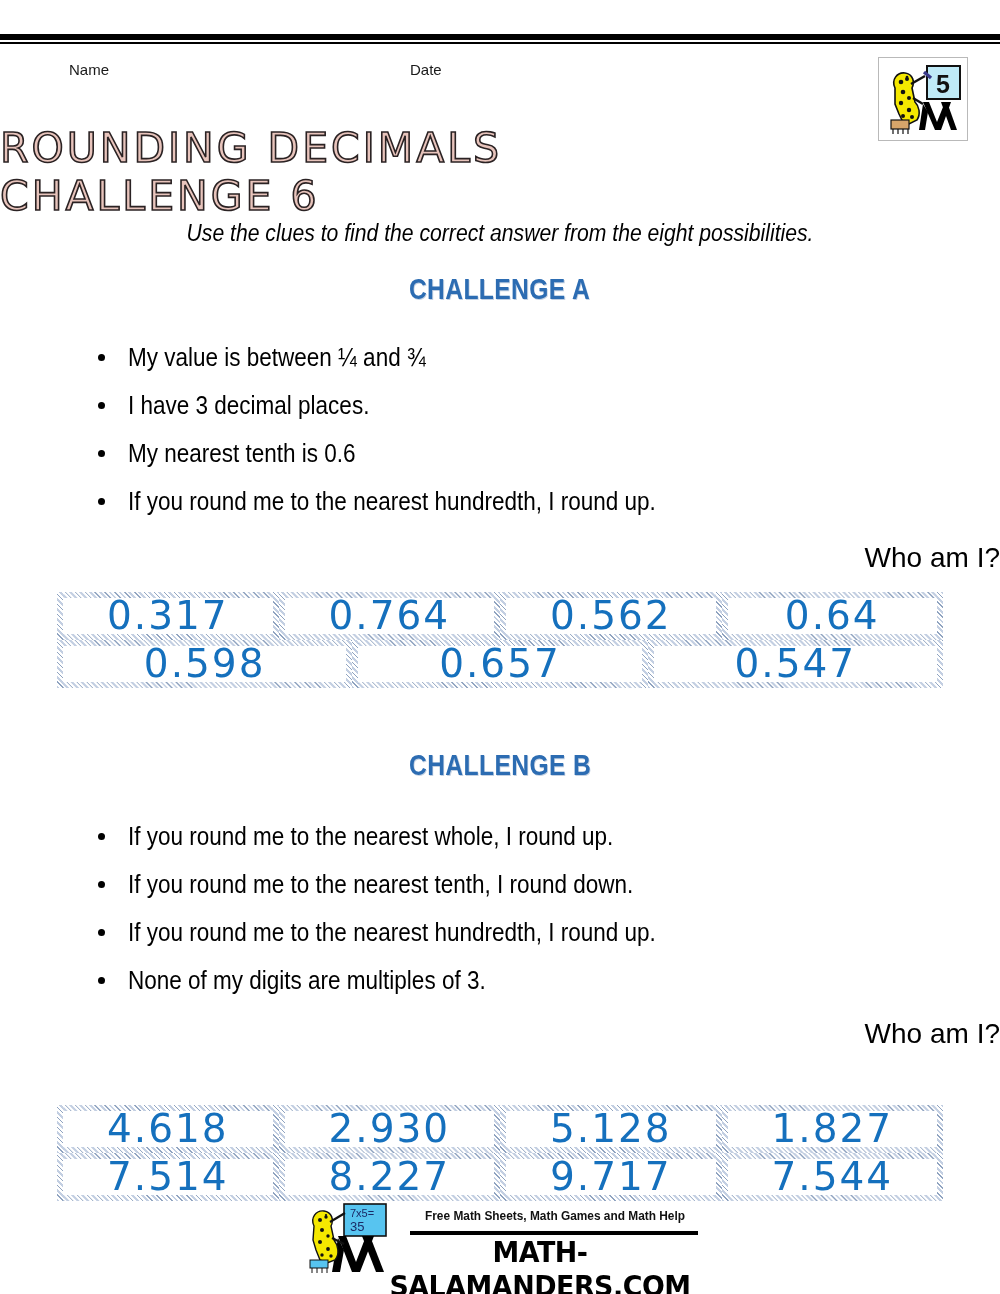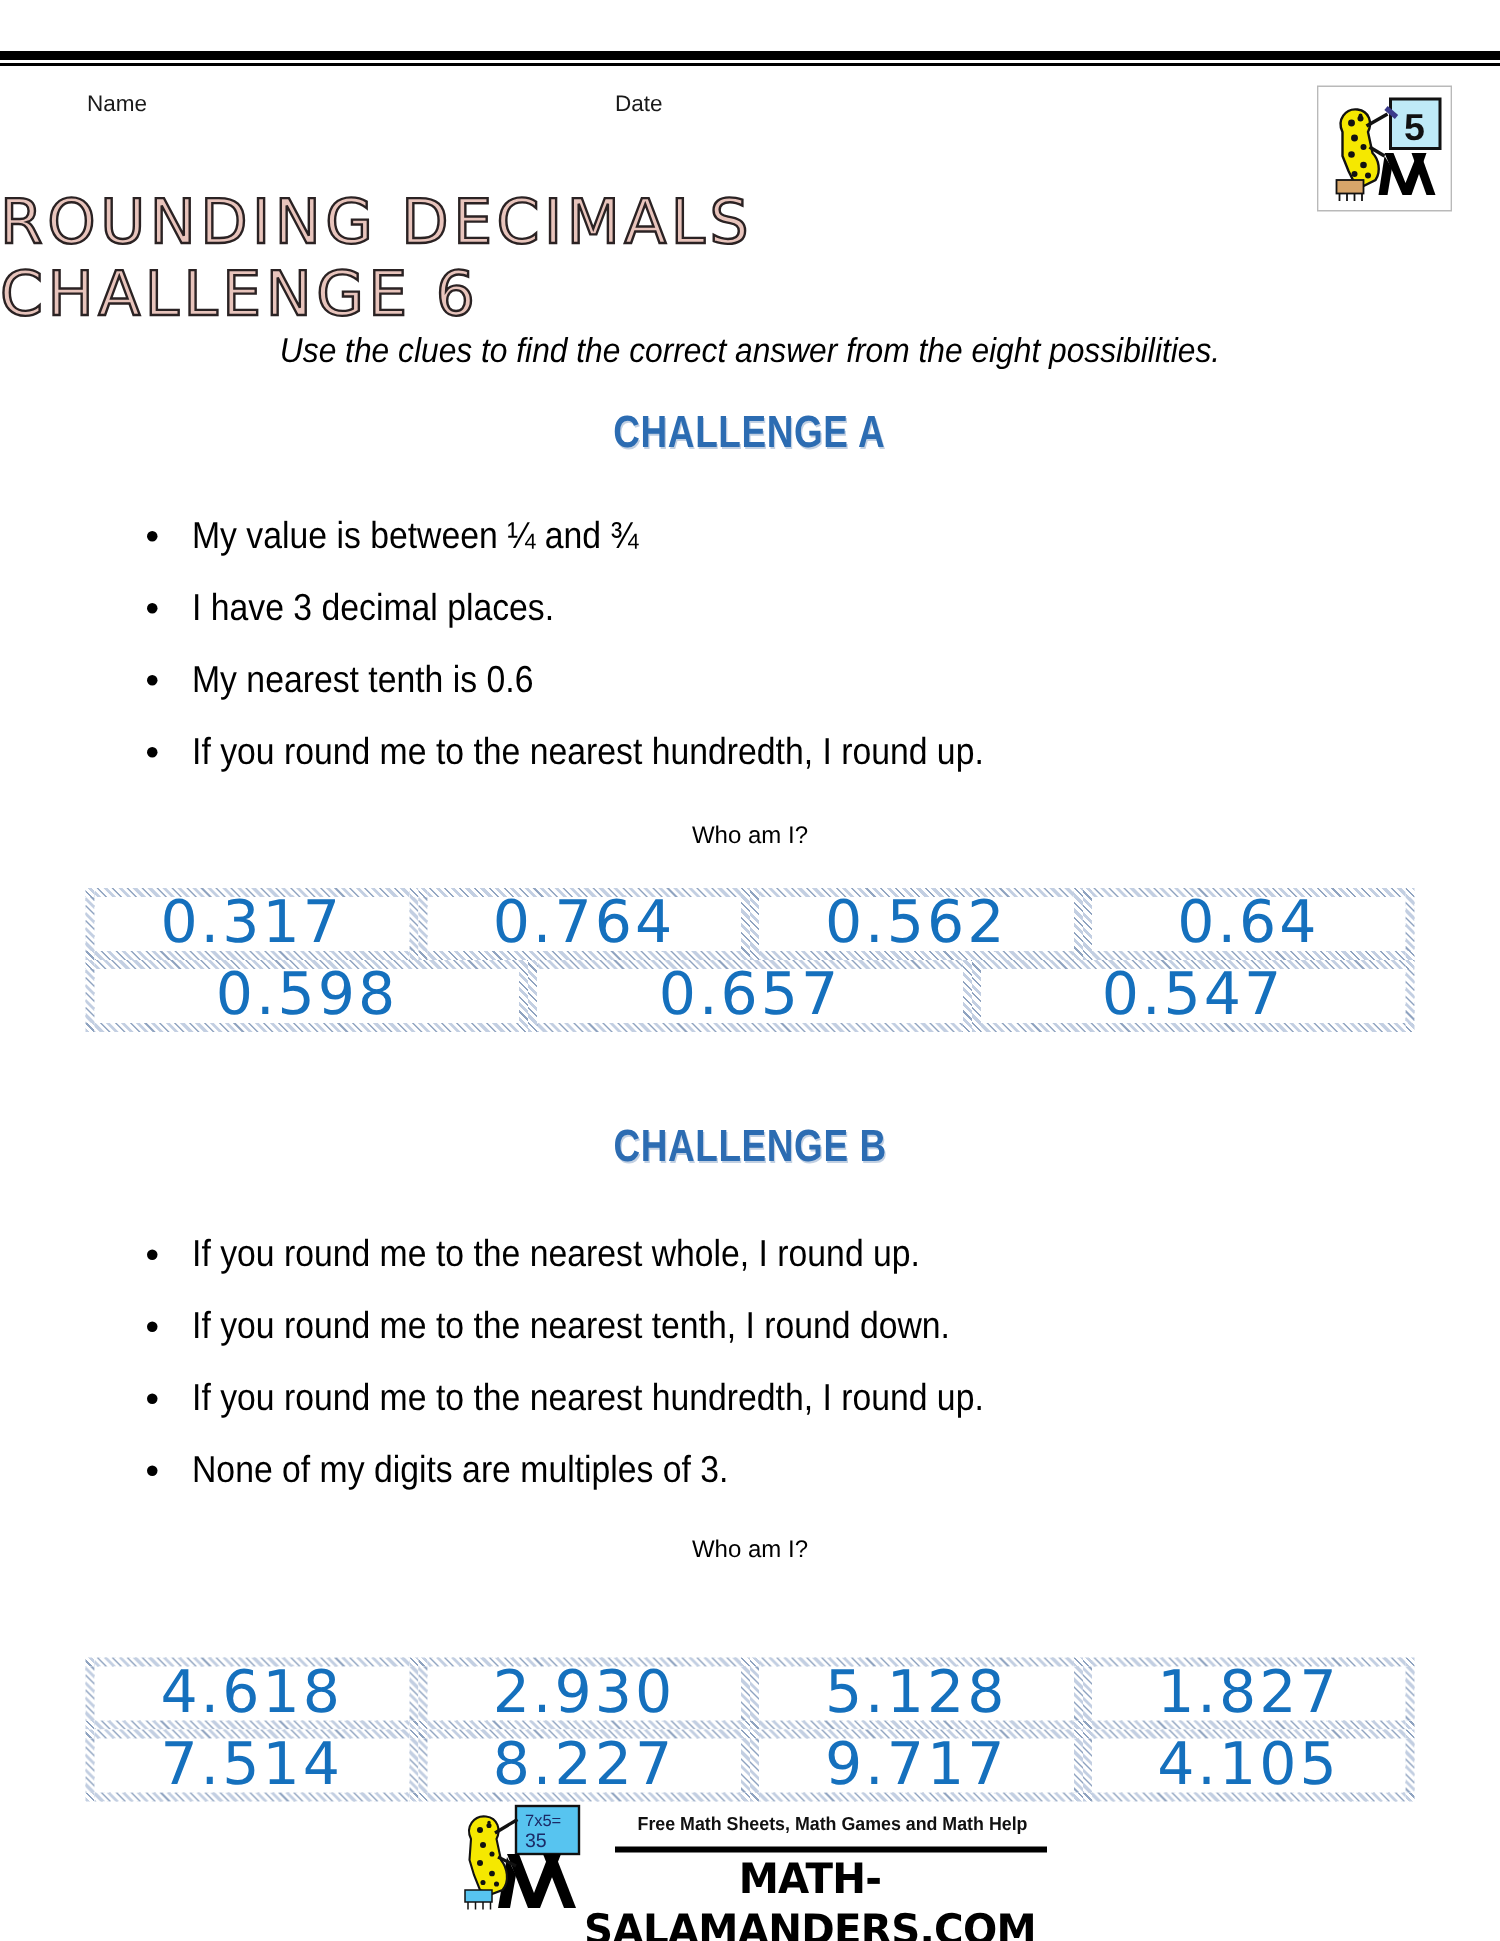--- a/index.html
+++ b/index.html
@@ -43,21 +43,21 @@
     top: 60px;
     left: 58px;
     width: 880px;
     height: 20px;
     font-size: 15px;
     line-height: 20px;
     color: #1a1a1a;
   }
   .meta-row .meta-name {
     position: absolute;
-    left: 0;
+    left: 11px;
     top: 0;
   }
   .meta-row .meta-date {
     position: absolute;
     left: 352px;
     top: 0;
     text-align: right;
   }
 
   
@@ -161,22 +161,22 @@
     height: 7px;
     background: #000;
     border-radius: 50%;
   }
 
   
   .who-line {
     position: absolute;
     left: 0;
     width: 1000px;
-    text-align: center;
-    font-size: 16px;
+    text-align: right;
+    font-size: 28px;
     line-height: 32px;
   }
   #who-a { top: 542px; }
   #who-b { top: 1018px; }
 
   
   .answer-grid {
     position: absolute;
     left: 57px;
     width: 886px;
@@ -440,21 +440,21 @@
     <div class="grid-cell">
       <span class="cell-value">7.514</span>
     </div>
     <div class="grid-cell">
       <span class="cell-value">8.227</span>
     </div>
     <div class="grid-cell">
       <span class="cell-value">9.717</span>
     </div>
     <div class="grid-cell">
-      <span class="cell-value">4.105</span>
+      <span class="cell-value">7.544</span>
     </div>
   </div>
 </div>
 
 <div class="footer">
   <div class="footer-inner">
     <div class="footer-logo">
       <svg width="112" height="74" viewBox="0 0 112 74" xmlns="http://www.w3.org/2000/svg">
 
         <rect x="42" y="4" width="42" height="32" fill="#57c4f0" stroke="#111111" stroke-width="1.6"></rect>

